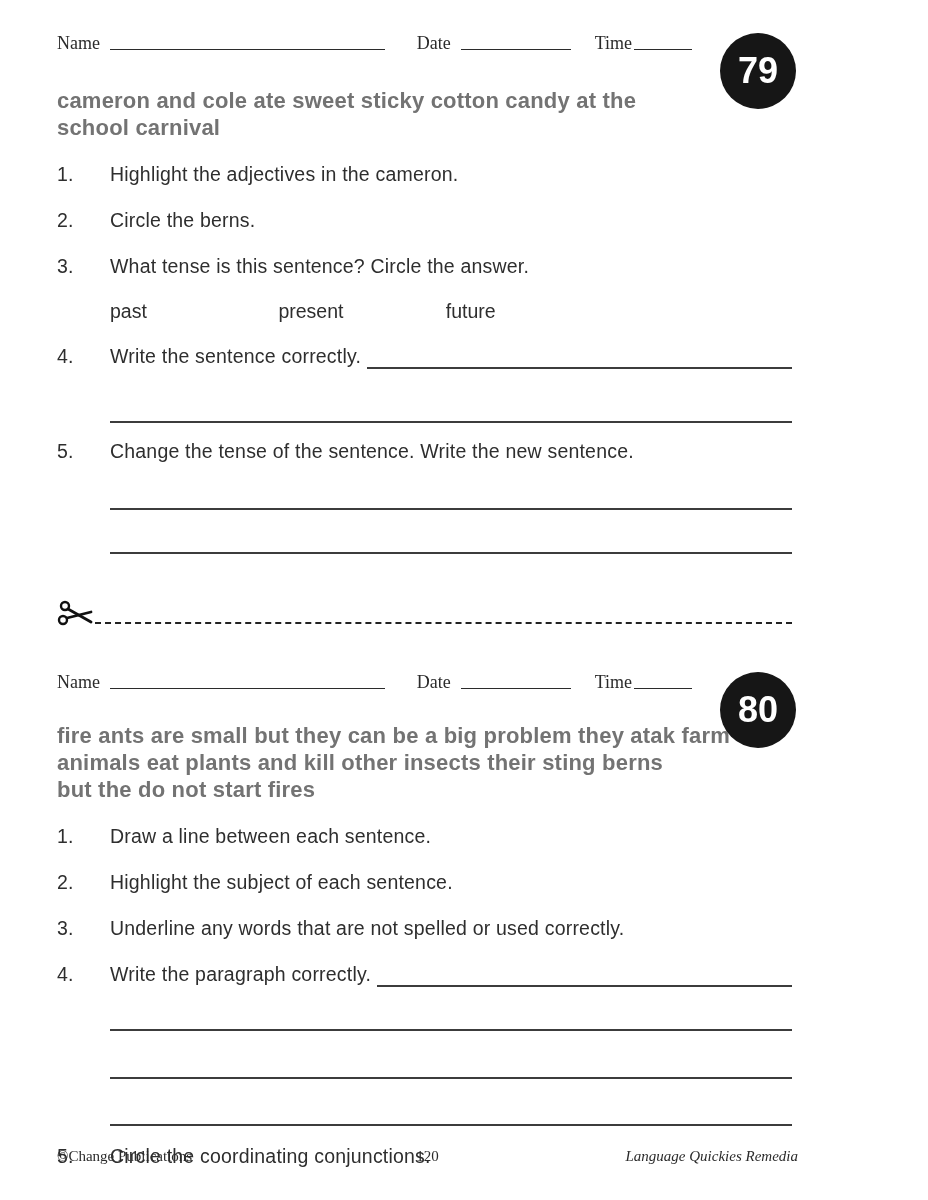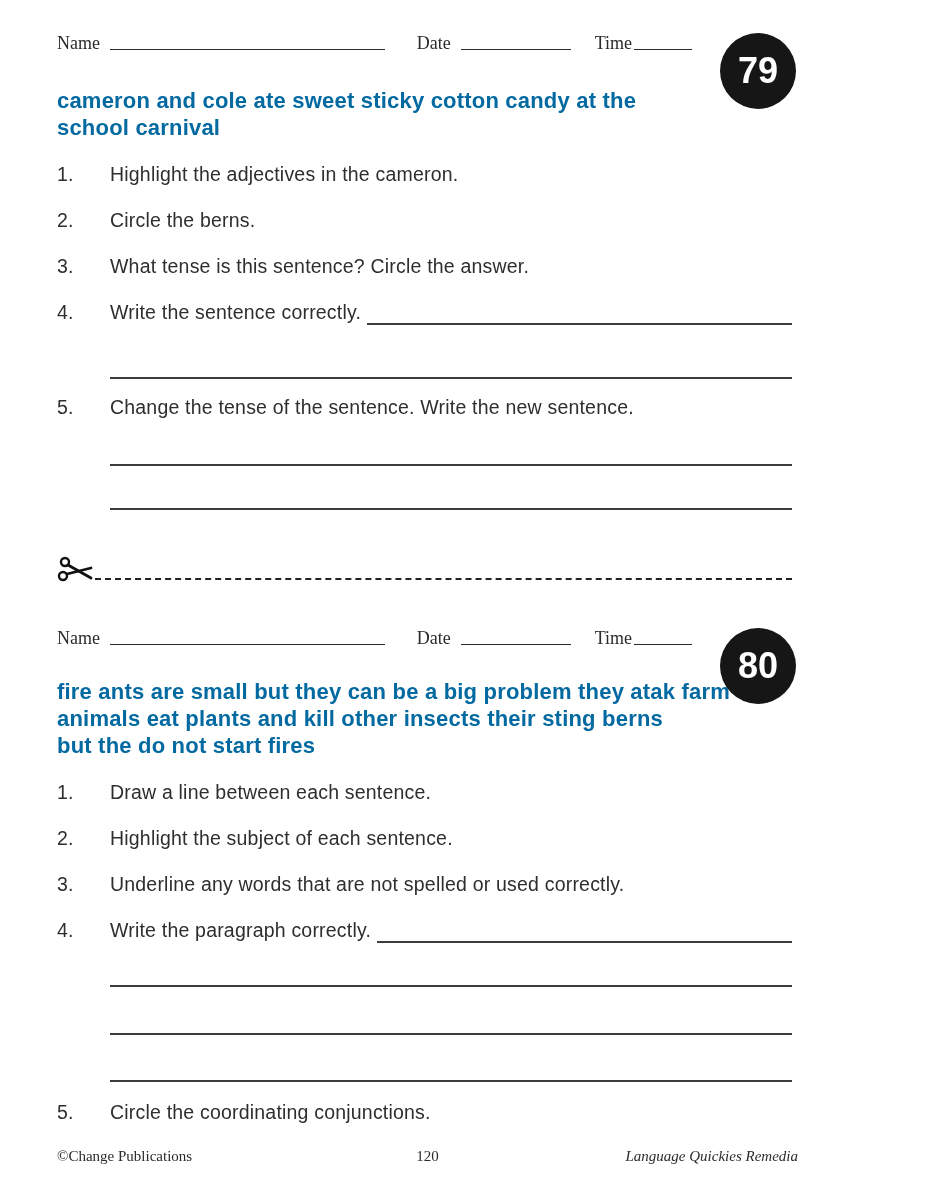--- a/index.html
+++ b/index.html
@@ -59,21 +59,21 @@
     justify-content: center;
     z-index: 2;
   }
 
   
   .prompt {
     margin: 30px 0 0 0;
     font-size: 22px;
     font-weight: bold;
     line-height: 27px;
-    color: #0369a1;
+    color: #737373;
     white-space: pre-line;
     letter-spacing: 0.2px;
     max-width: 740px;
   }
 
   
   .items { margin-top: 16px; }
   .item {
     display: flex;
     align-items: flex-end;
@@ -169,20 +169,25 @@
       </div>
       <div class="item">
         <span class="num">2.</span>
         <span class="txt">Circle the berns.</span>
       </div>
       <div class="item">
         <span class="num">3.</span>
         <span class="txt">What tense is this sentence? Circle the answer.</span>
       </div>
 
+      <div class="choices">
+        <span class="choice choice-1">past</span>
+        <span class="choice choice-2">present</span>
+        <span class="choice">future</span>
+      </div>
 
       <div class="item">
         <span class="num">4.</span>
         <span class="txt">Write the sentence correctly.</span>
         <span class="fill-line"></span>
       </div>
       <div class="blank-line" style="margin-top:52px;"></div>
 
       <div class="item" style="margin-top:16px;">
         <span class="num">5.</span>

